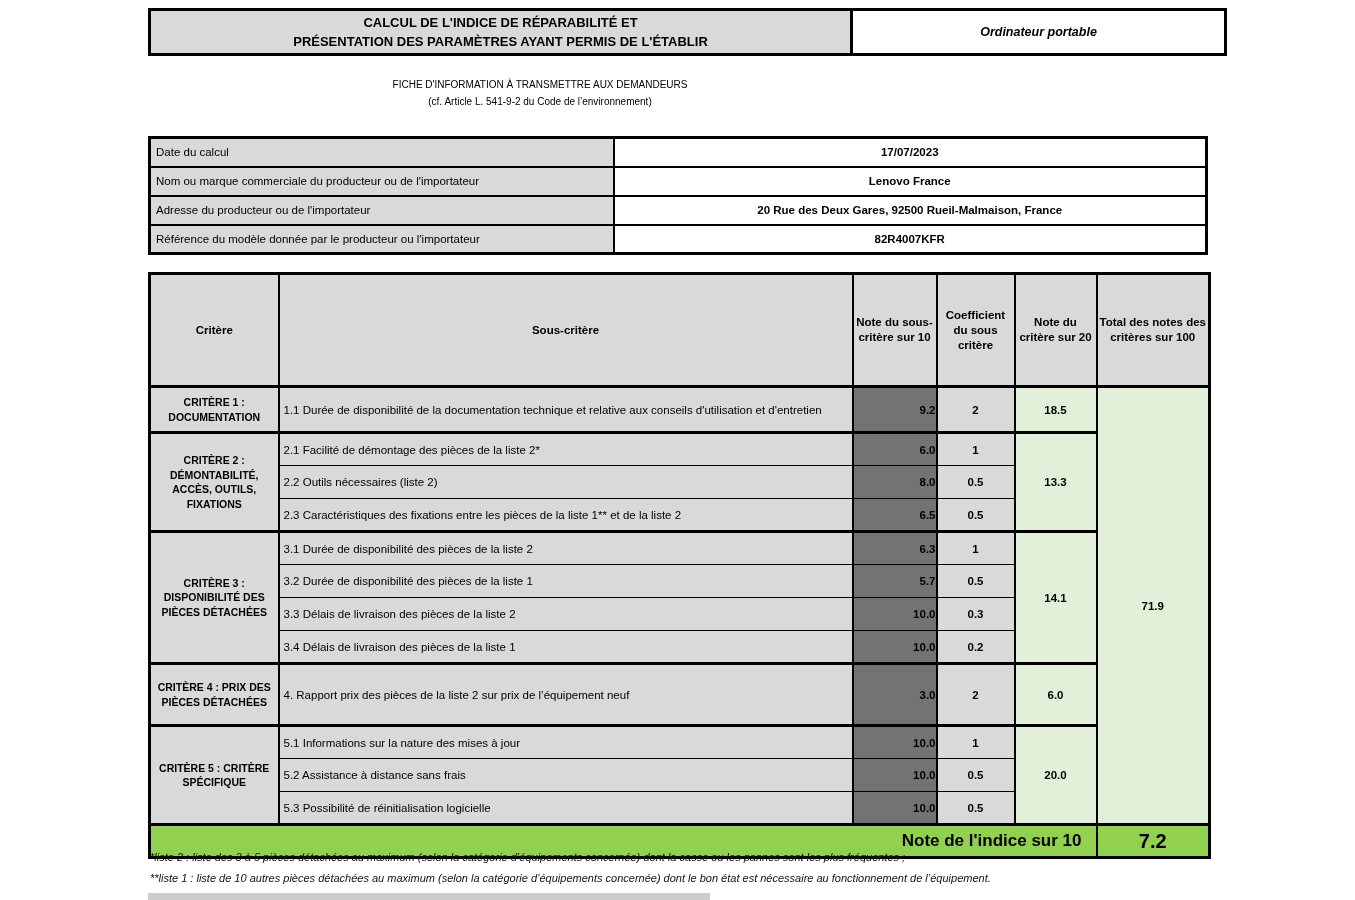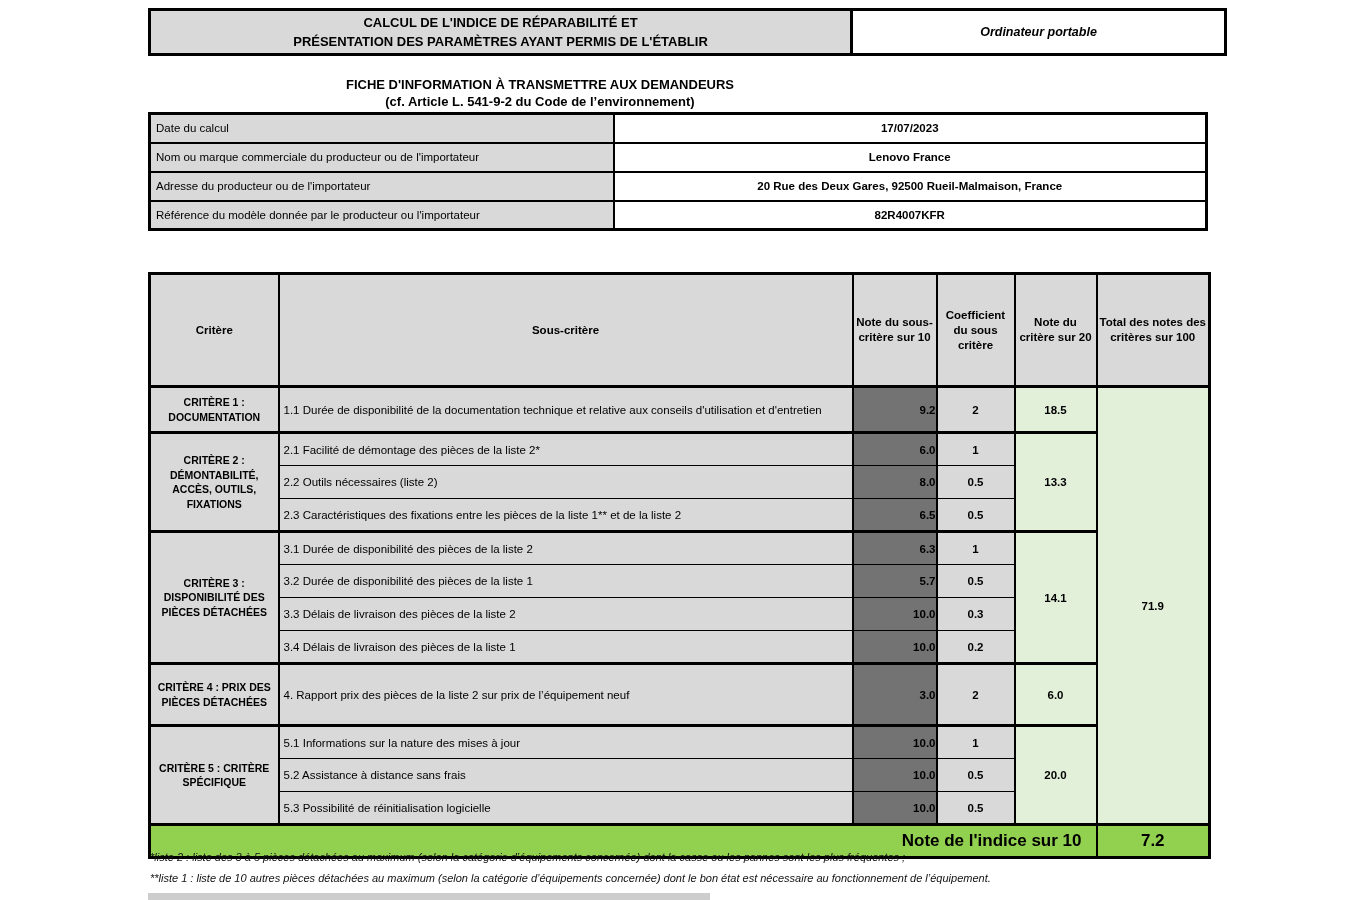--- a/index.html
+++ b/index.html
@@ -18,26 +18,26 @@
     font-weight: bold; font-size: 13px; line-height: 19px; text-align: center;
   }
   .header-cat {
     flex: 1; display: flex; justify-content: center; align-items: center;
     font-weight: bold; font-style: italic; font-size: 12.5px; border-radius: 18px;
   }
 
   
   .subtitle {
     position: absolute; left: 148px; top: 76px; width: 784px;
-    text-align: center; font-weight: bold; font-size: 13px; line-height: 17px;
+    text-align: center; font-weight: normal; font-size: 10px; line-height: 17px;
   }
 
   
   .info-table {
-    position: absolute; left: 148px; top: 112px; width: 1060px;
+    position: absolute; left: 148px; top: 136px; width: 1060px;
     border-collapse: collapse; table-layout: fixed;
     border: 3px solid #000; font-size: 11.5px;
   }
   .info-table td { border: 2.5px solid #000; height: 29px; }
   .info-table td.lbl { width: 464px; background: #d9d9d9; padding-left: 5px; }
   .info-table td.val { text-align: center; font-weight: bold; margin-left: 44px; }
 
   
   .main-table {
     position: absolute; left: 148px; top: 272px; width: 1060px;
@@ -63,21 +63,21 @@
   td.n10 { background: #737373; font-weight: bold; text-align: right; }
   td.coef { background: #d9d9d9; font-weight: bold; text-align: center; }
   td.n20 { background: #e2efd9; font-weight: bold; text-align: center; }
   td.total { background: #e2efd9; font-weight: bold; text-align: center; }
   tr.r-c1 { height: 40px; }
   tr.r-c4 { height: 62px; }
   tr.final td { border-top-width: 3px; height: 33px; background: #92d050; }
   td.final-label {
     text-align: right; font-weight: bold; font-size: 17px; padding-right: 14px;
   }
-  td.final-score { text-align: center; font-weight: bold; font-size: 17px; }
+  td.final-score { text-align: center; font-weight: bold; font-size: 20px; }
 
   
   .footnote {
     position: absolute; left: 150px; width: 1100px;
     font-style: italic; font-size: 11px; color: #111;
   }
   .fn1 { top: 851px; }
   .fn2 { top: 872px; }
 
   .artifact-bar {

